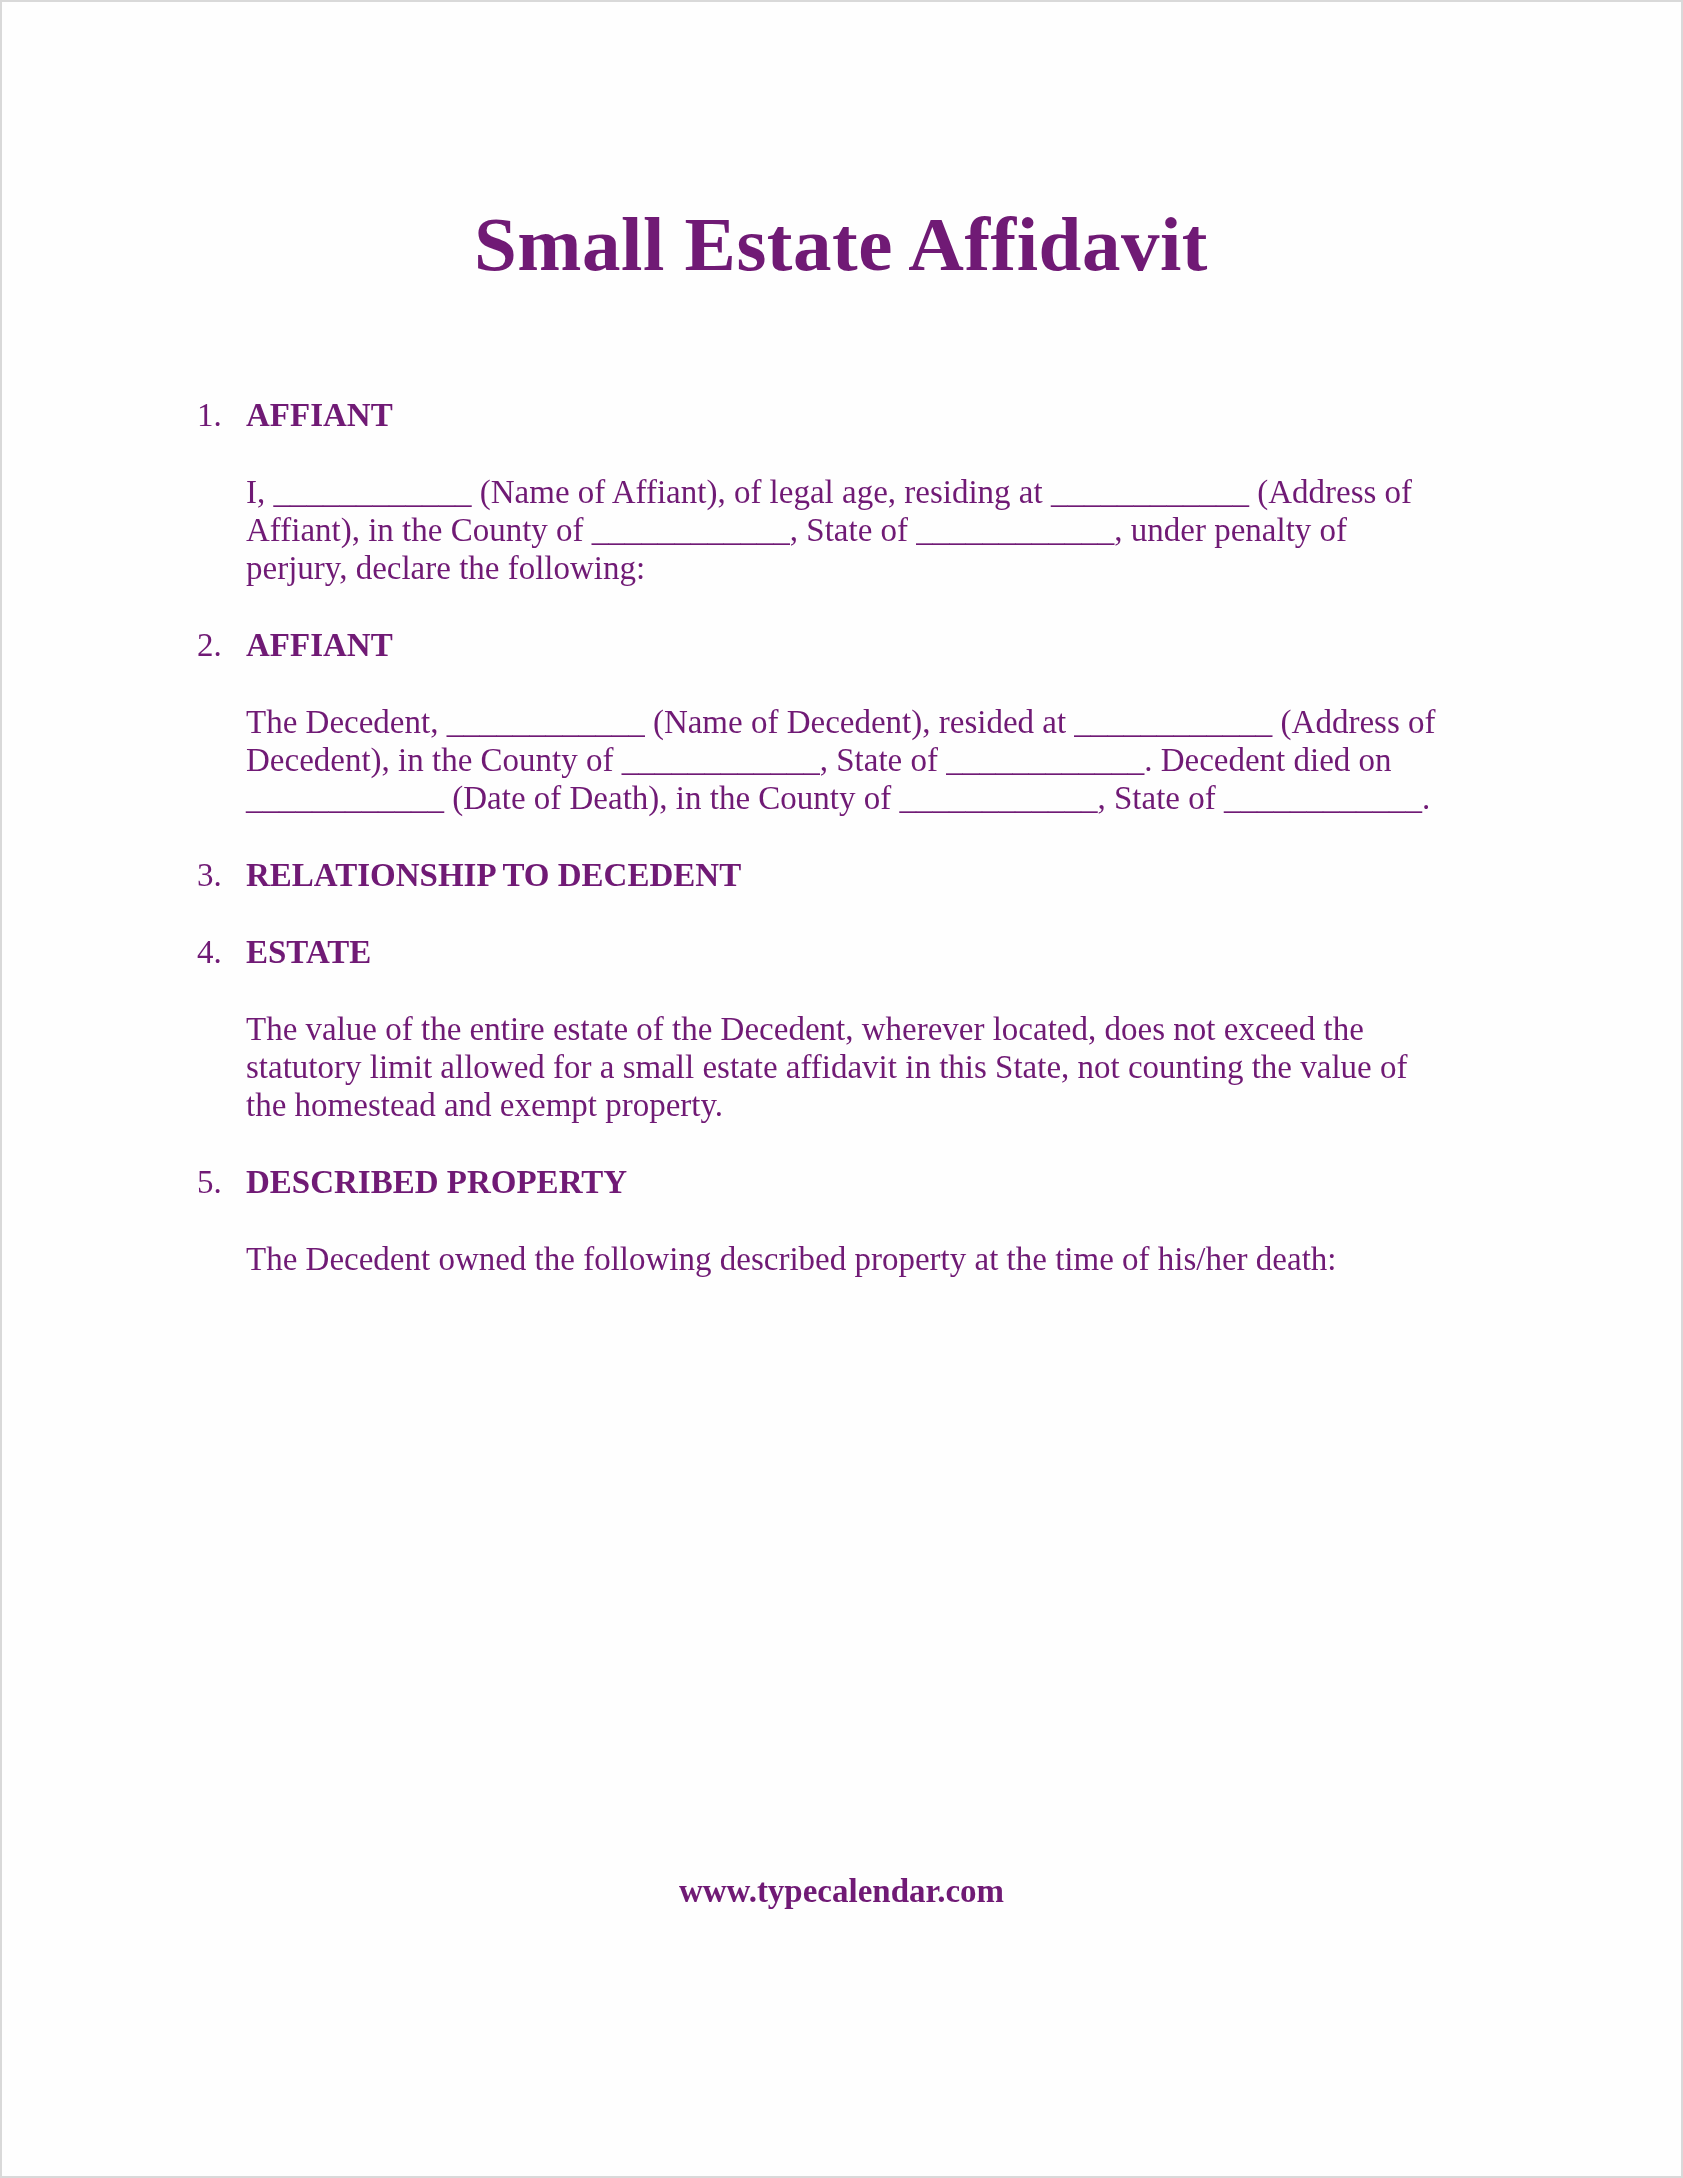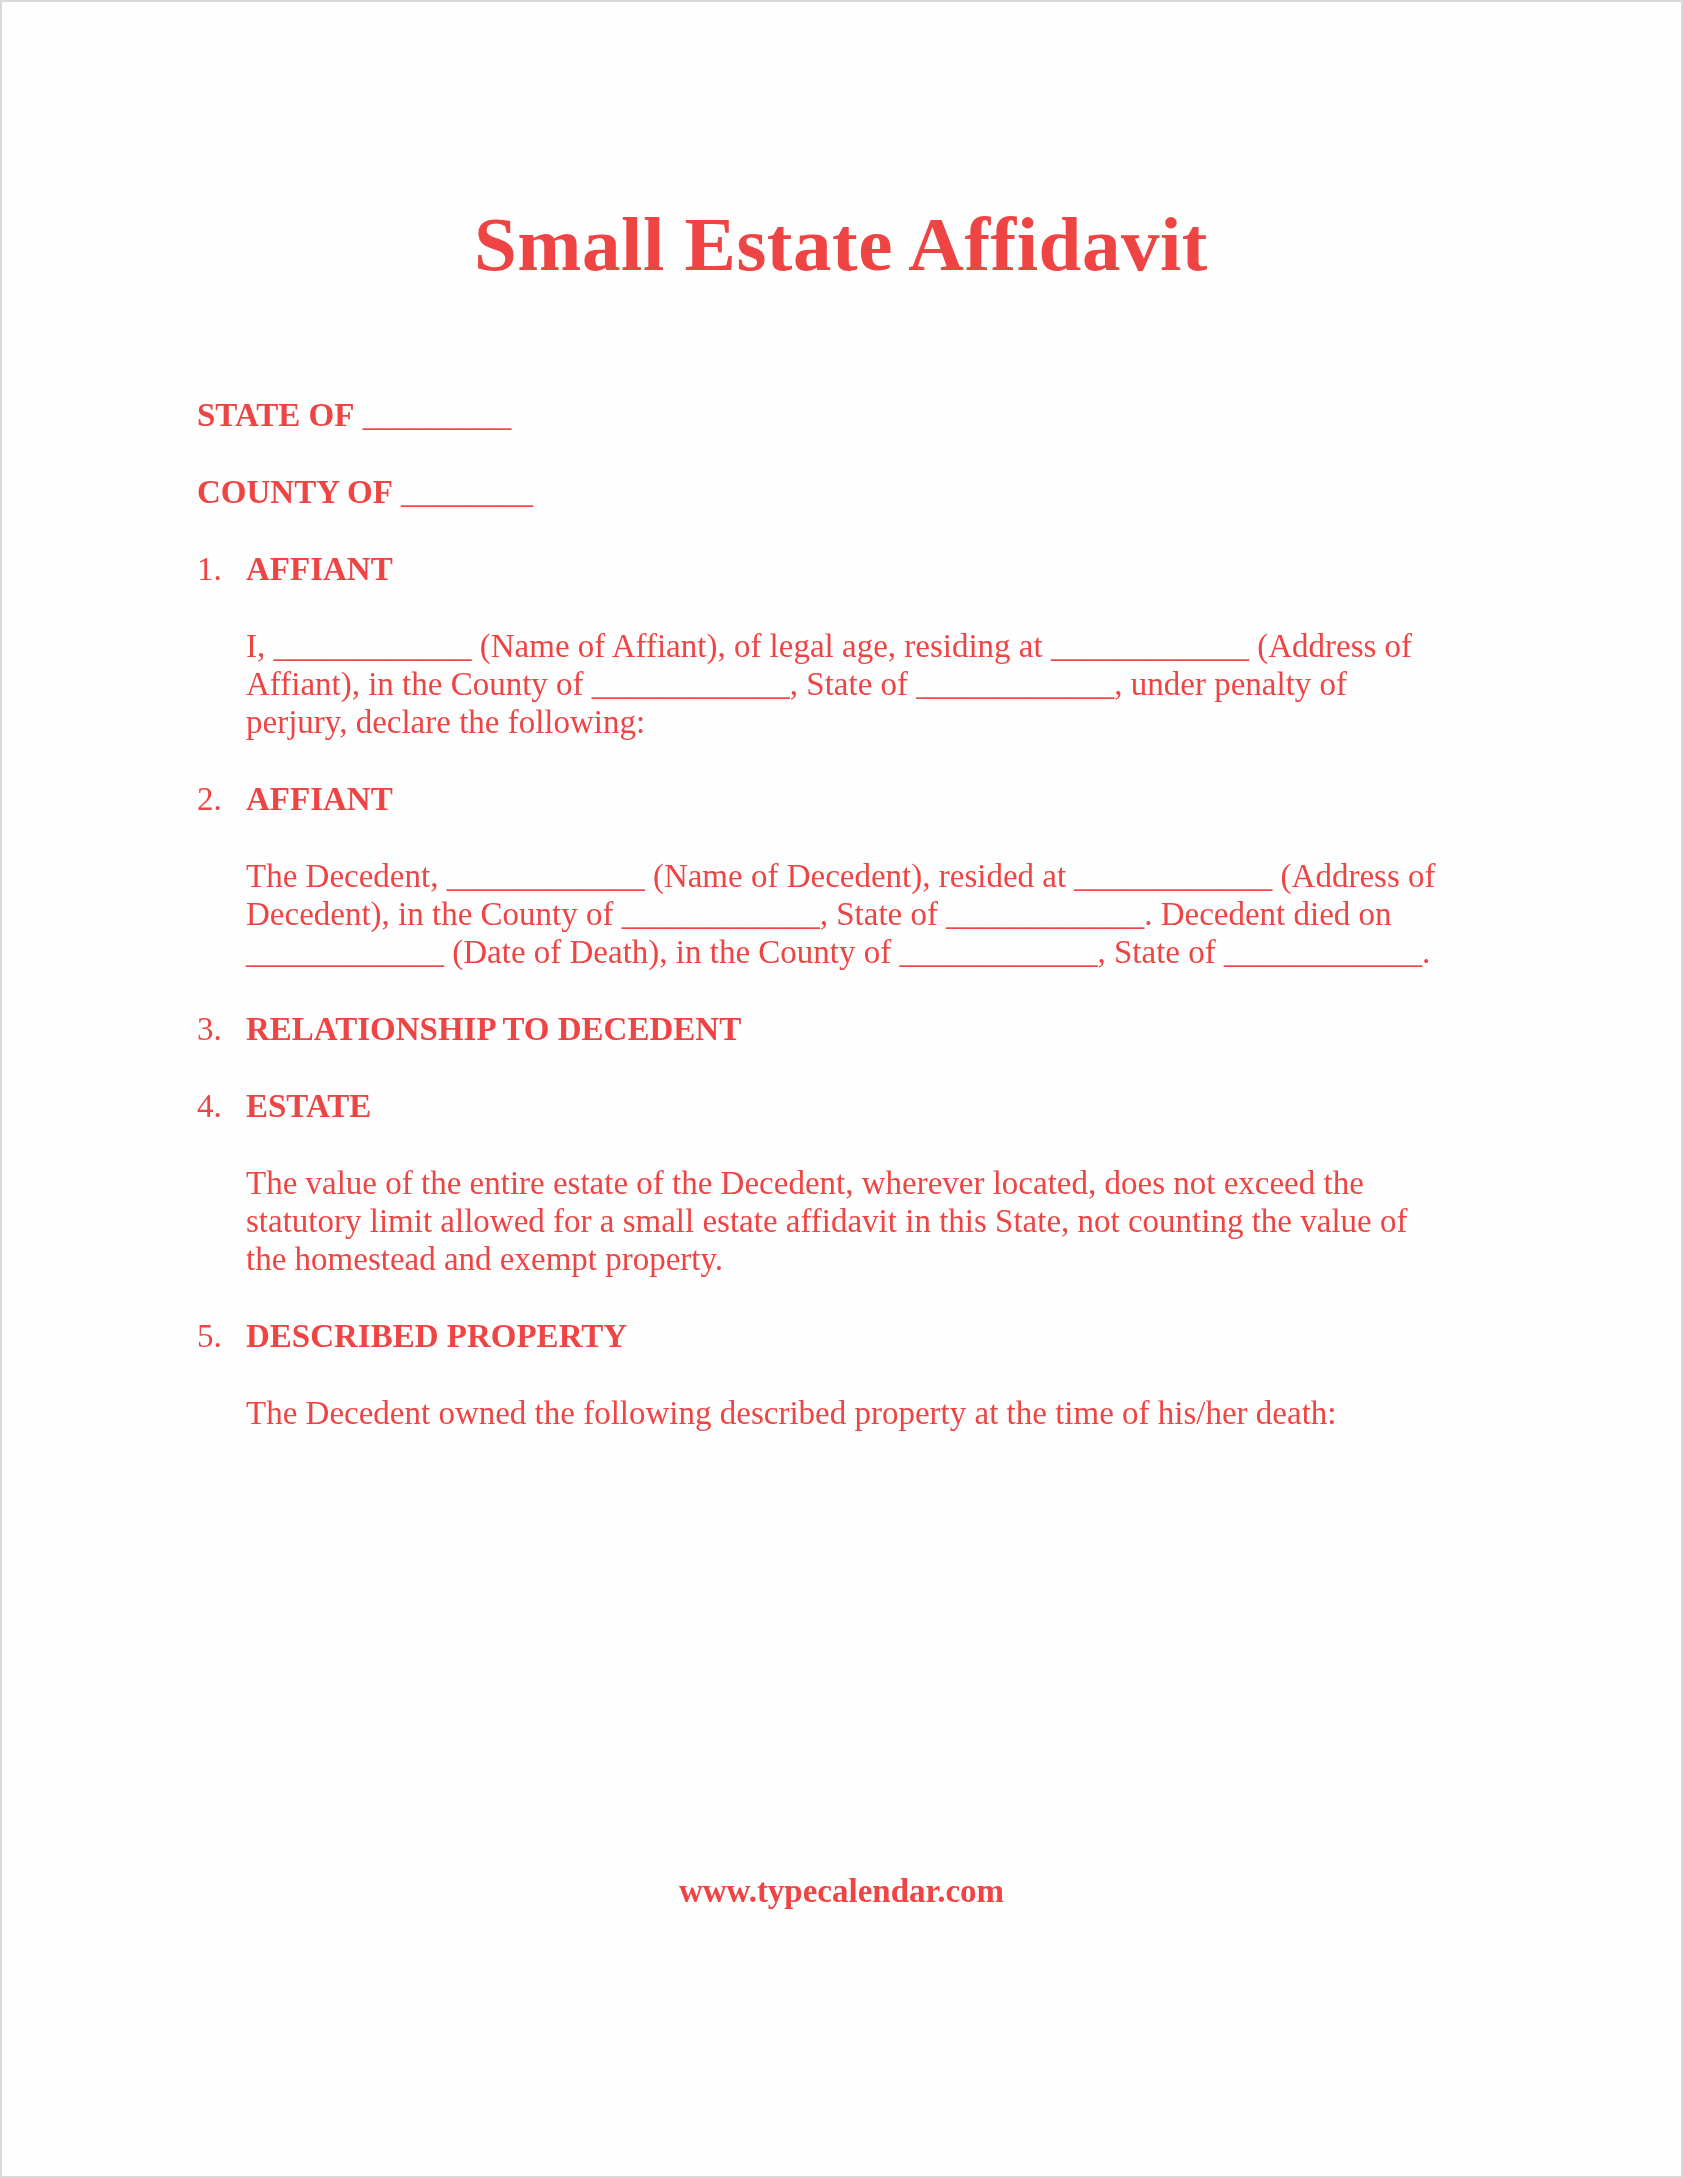--- a/index.html
+++ b/index.html
@@ -8,21 +8,21 @@
     background: #ffffff;
   }
   .page {
     position: relative;
     width: 1683px;
     height: 2178px;
     background: #fefefe;
     box-shadow: inset 0 0 0 2px #d9d9d9;
     font-family: "Liberation Serif", "DejaVu Serif", serif;
     font-size: 33px;
-    color: #ef4444;
+    color: #701a75;
     line-height: 38px;
     box-sizing: border-box;
     padding: 200px 198px 0 197px;
     overflow: hidden;
   }
   .doc-title {
     margin: 0 0 107px 0;
     text-align: center;
     font-size: 77px;
     line-height: 89px;
@@ -70,25 +70,20 @@
     line-height: 38px;
   }
 </style>
 </head>
 <body>
 
 <div class="page">
 
   <h1 class="doc-title">Small Estate Affidavit</h1>
 
-  <div id="header-fields">
-  <div class="header-field"><span class="hf-label">STATE OF</span><span> </span><span class="hf-blank">_________</span></div>
-
-  <div class="header-field"><span class="hf-label">COUNTY OF</span><span> </span><span class="hf-blank">________</span></div>
-</div>
 
   <div id="sections">
   <div class="section">
     <div class="section-heading-row"><span class="sec-num">1.</span><span class="sec-heading">AFFIANT</span></div>
     <div class="sec-paragraphs">
           <p class="sec-para">I, ____________ (Name of Affiant), of legal age, residing at ____________ (Address of Affiant), in the County of ____________, State of ____________, under penalty of perjury, declare the following:</p>
         </div>
   </div>
 
   <div class="section">

